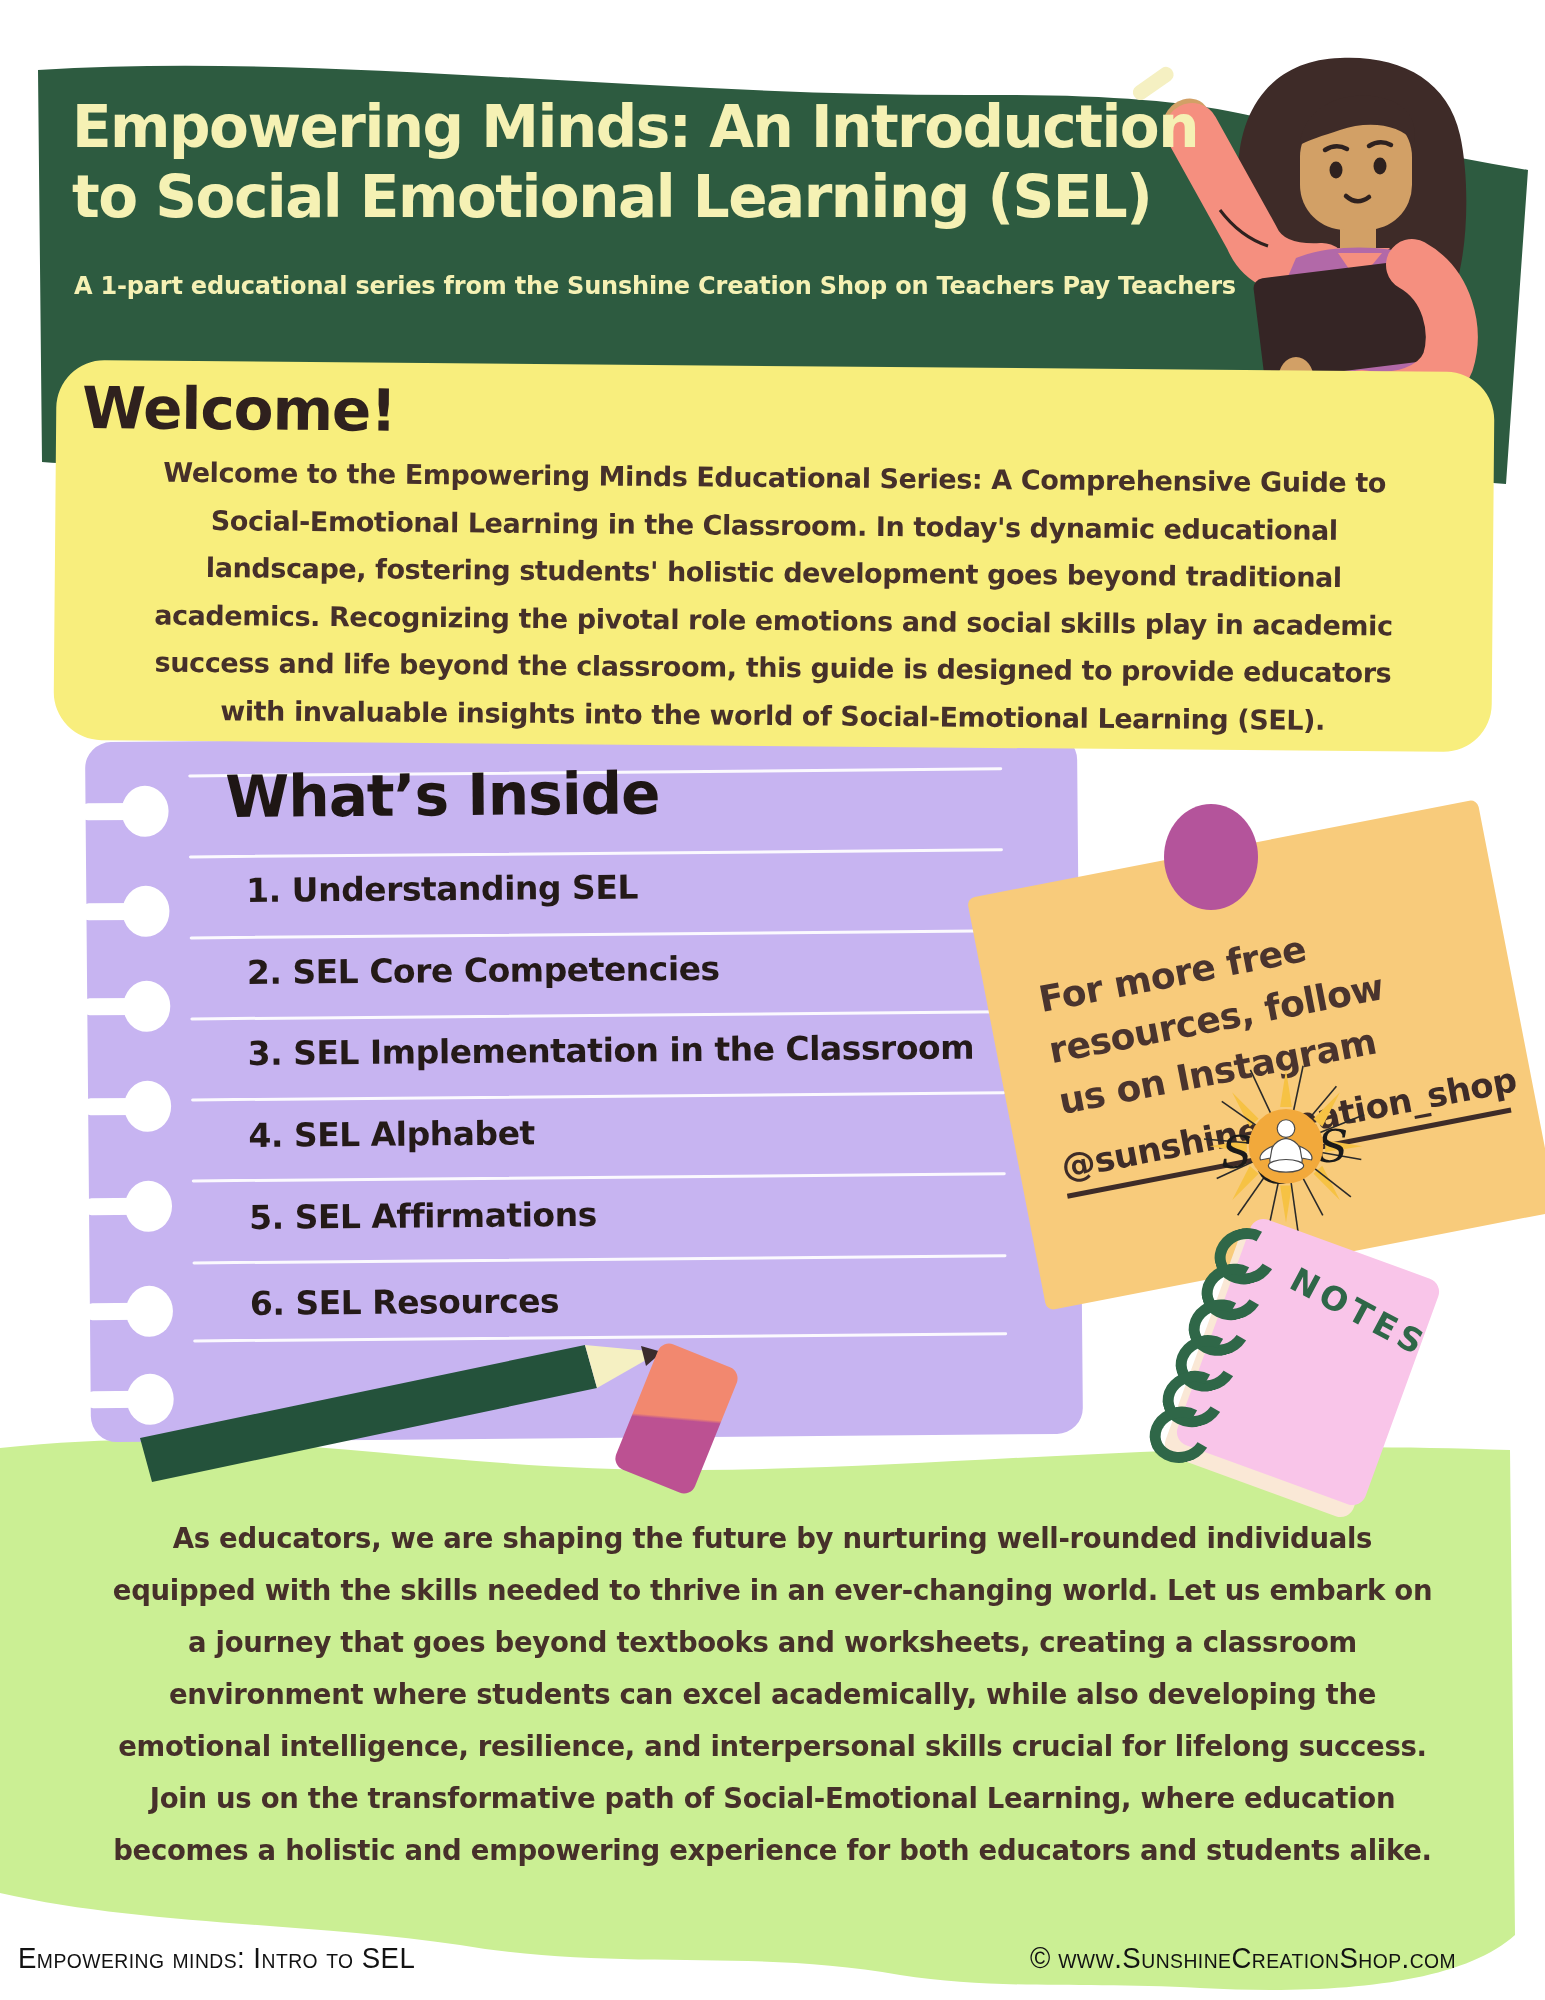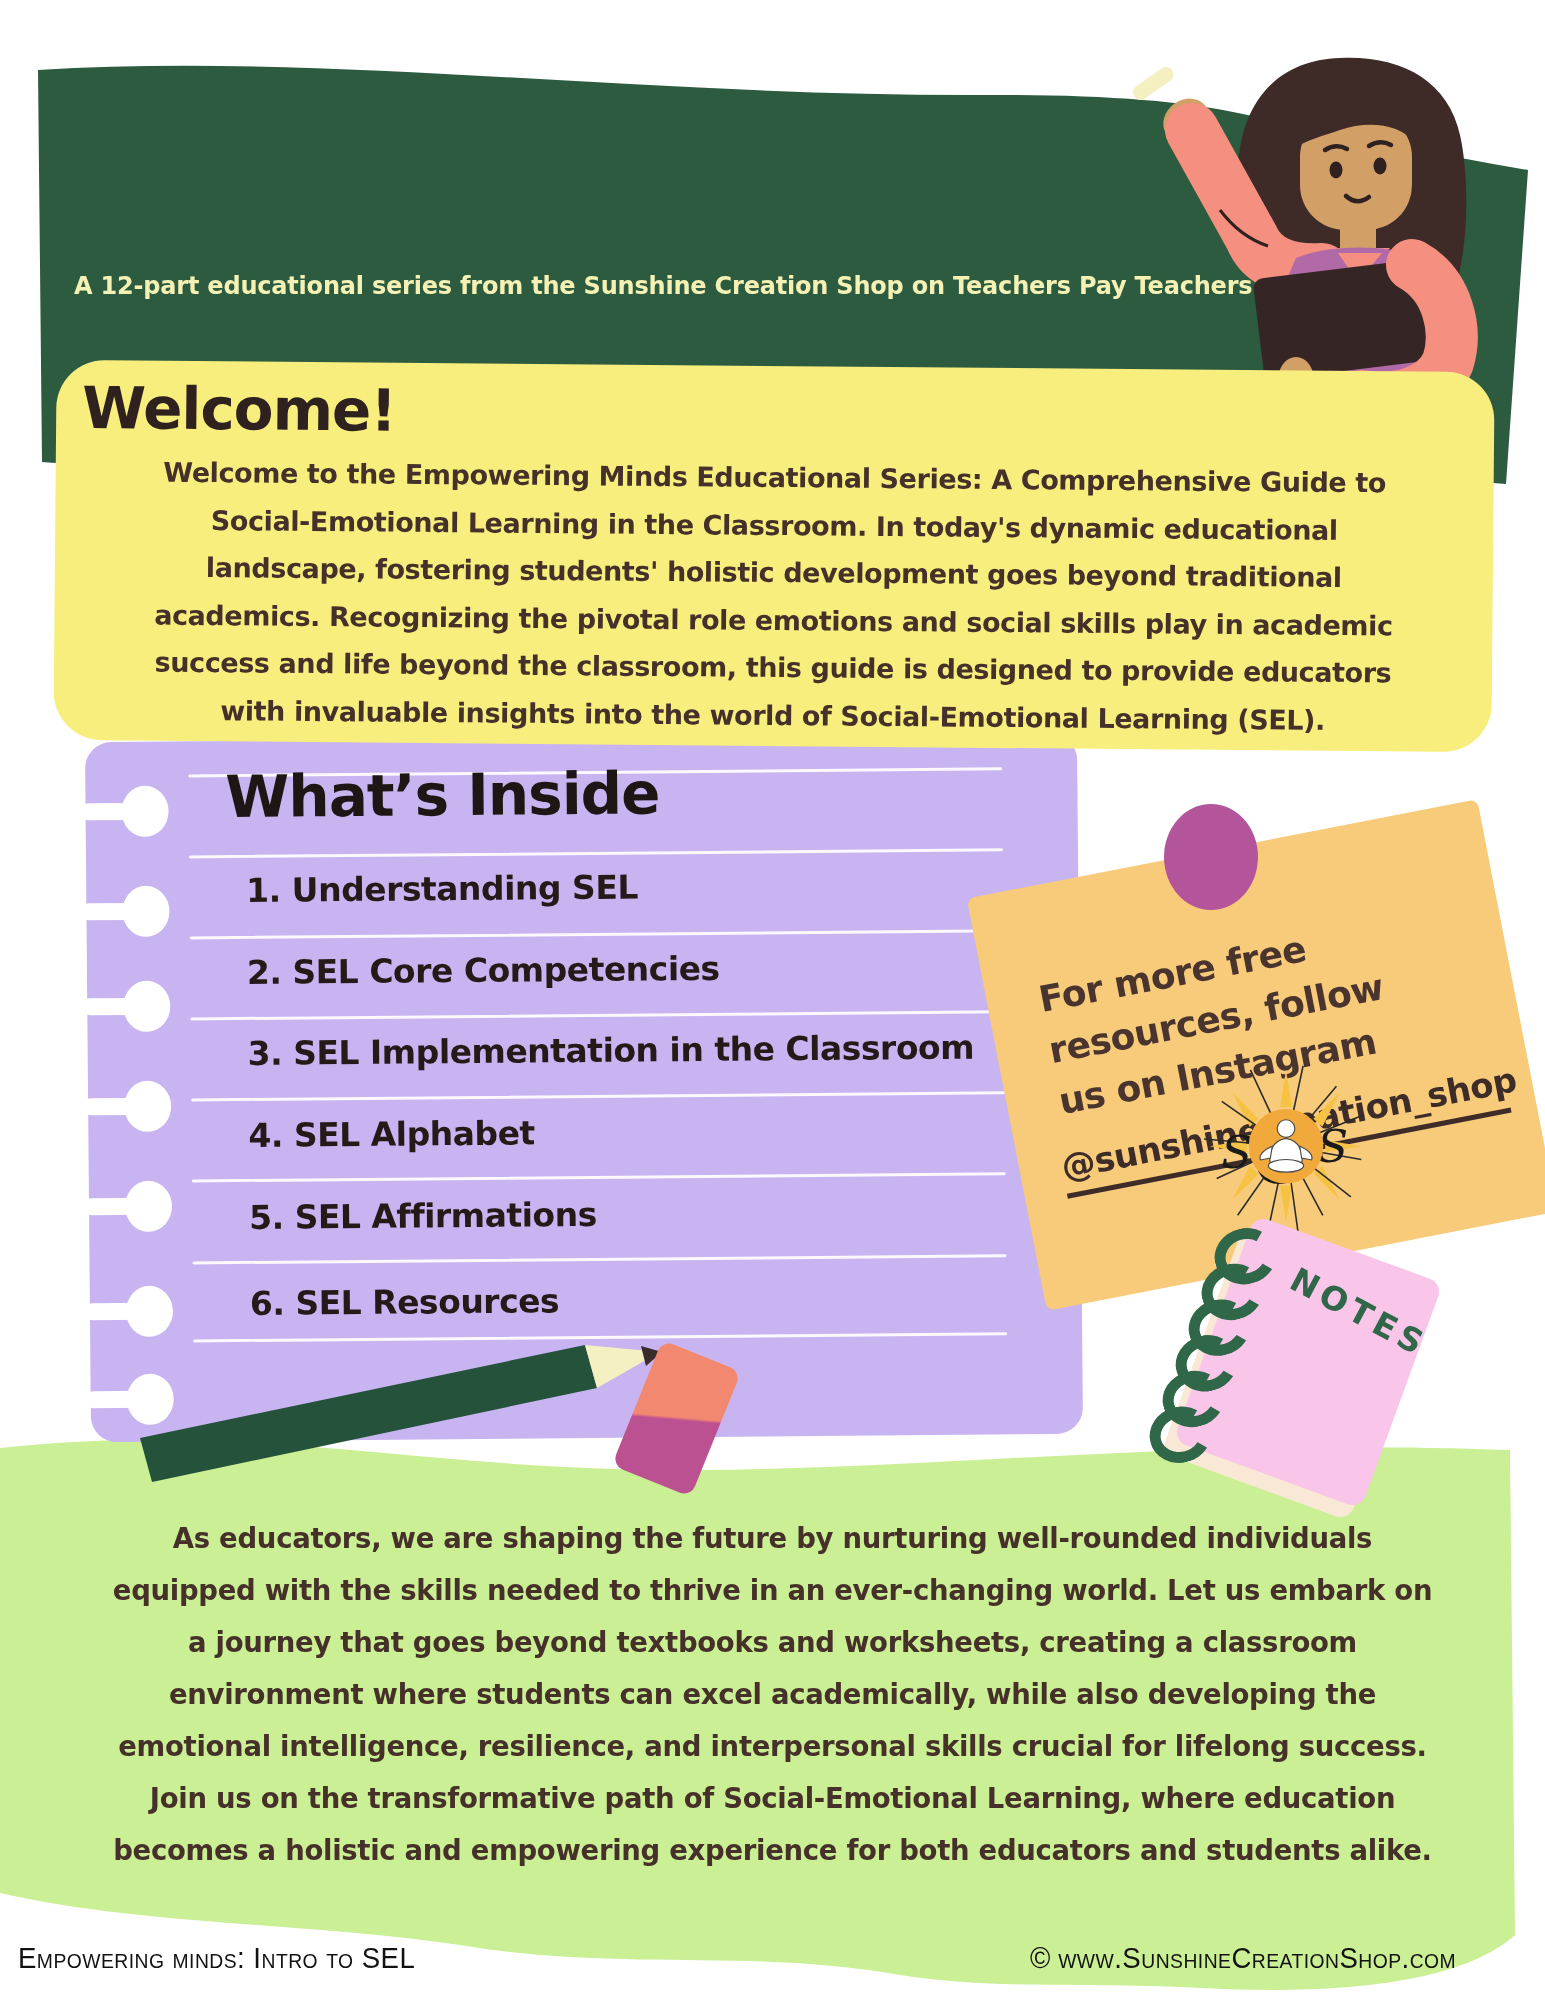--- a/index.html
+++ b/index.html
@@ -113,21 +113,23 @@
     </g>
     <polygon points="226,198 290,198 258,230" fill="#F58F7F"></polygon>
     <path fill="#B269A8" d="M 196,208 C 230,194 288,194 322,208 L 348,268 L 346,430 L 172,430 L 170,268 Z"></path>
     <polygon points="238,203 282,203 258,232" fill="#F58F7F"></polygon>
     <rect x="158" y="218" width="182" height="102" rx="10" fill="#352525" transform="rotate(-7 249 269)"></rect>
     <path d="M 312,215 C 348,235 358,280 348,312 C 336,342 296,352 262,346" fill="none" stroke="#F58F7F" stroke-width="52" stroke-linecap="round" stroke-linejoin="round"></path>
     <ellipse cx="252" cy="348" rx="23" ry="19" fill="#D2A066"></ellipse>
     <ellipse cx="196" cy="330" rx="18" ry="23" fill="#D2A066"></ellipse>
   </svg>
 
-  <div id="header-subtitle" class="abs">A 12-part educational series from the Sunshine Creation Shop on Teachers Pay Teachers</div>
+  <div id="header-title" class="abs">Empowering Minds: An Introduction
+to Social Emotional Learning (SEL)</div>
+  <div id="header-subtitle" class="abs">A 1-part educational series from the Sunshine Creation Shop on Teachers Pay Teachers</div>
 
   <div id="welcome-box" class="abs">
     <div id="welcome-heading" class="abs">Welcome!</div>
     <div id="welcome-body" class="abs">Welcome to the Empowering Minds Educational Series: A Comprehensive Guide to
 Social-Emotional Learning in the Classroom. In today's dynamic educational
 landscape, fostering students' holistic development goes beyond traditional
 academics. Recognizing the pivotal role emotions and social skills play in academic
 success and life beyond the classroom, this guide is designed to provide educators
 with invaluable insights into the world of Social-Emotional Learning (SEL).</div>
   </div>

